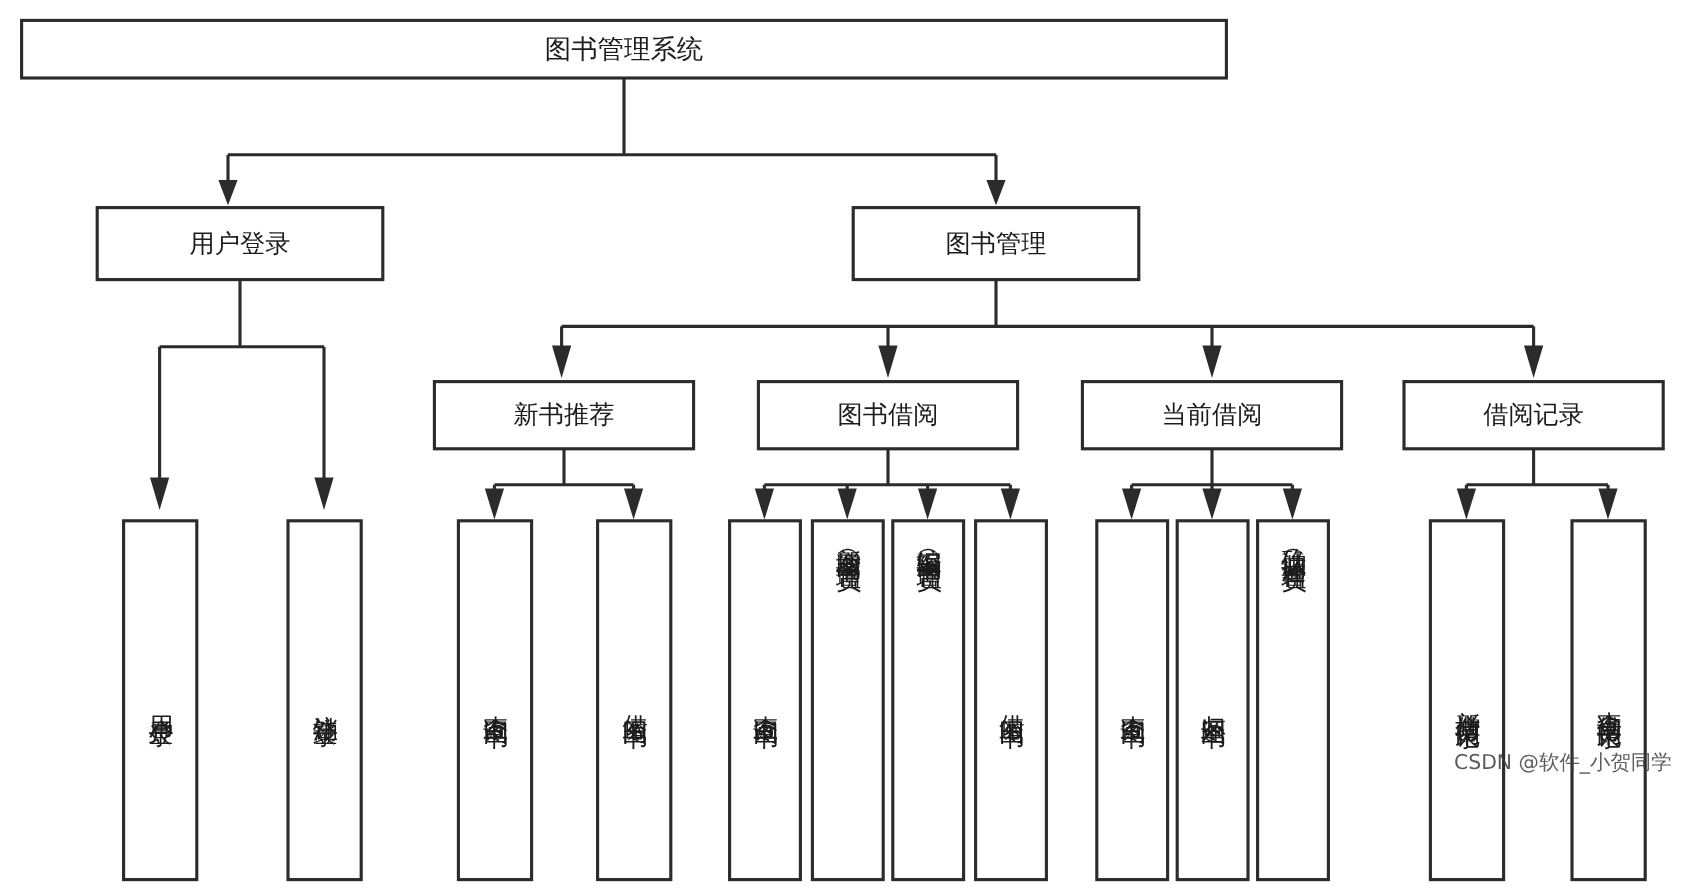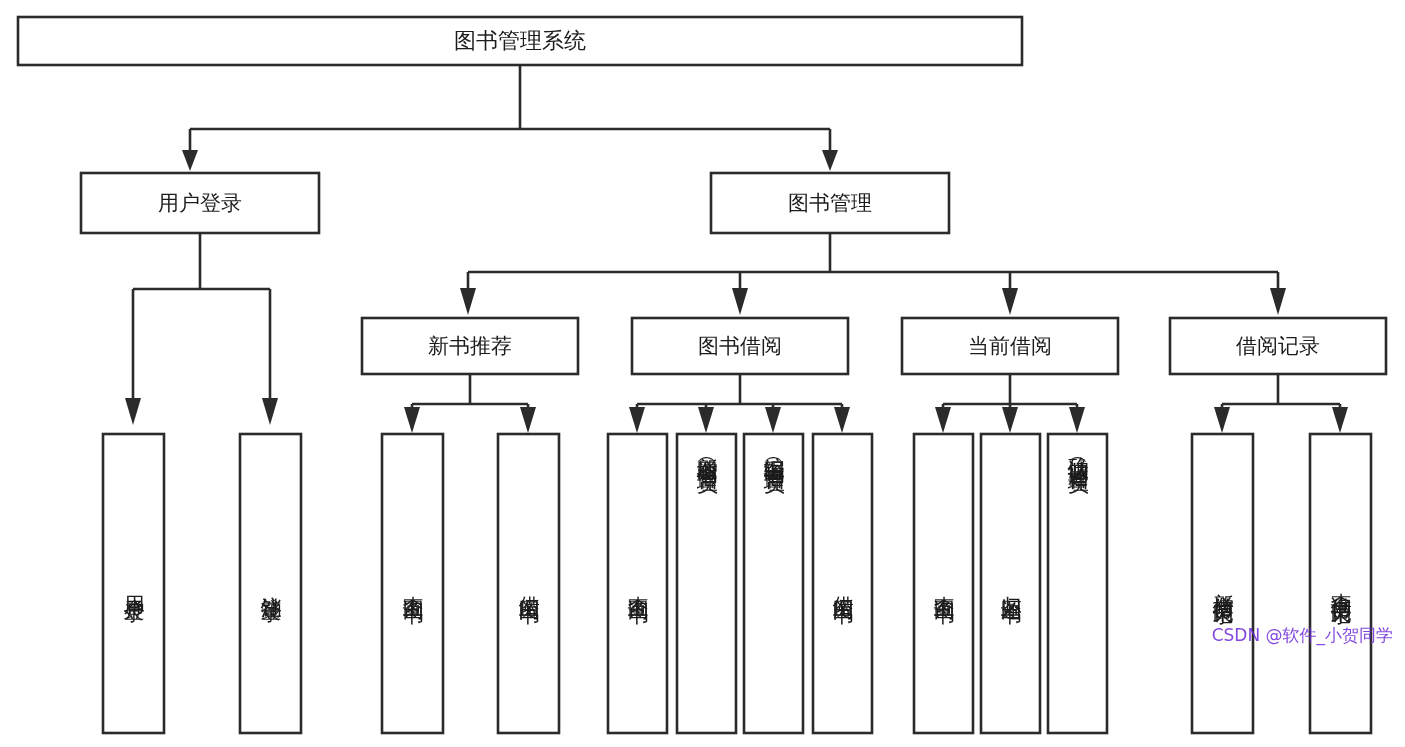--- a/index.html
+++ b/index.html
@@ -41,21 +41,21 @@
     white-space:nowrap;
     pointer-events:none;
     user-select:none;
   }
   .watermark{
     position:absolute;
     right:12px;
     bottom:6px;
     font-family:"DejaVu Sans","Liberation Sans",sans-serif;
     font-size:17px;
-    color:#6d28d9;
+    color:#404040;
     opacity:.85;
     white-space:nowrap;
     user-select:none;
   }
 </style>
 </head>
 <body>
 
 <div id="diagram-root">
 

